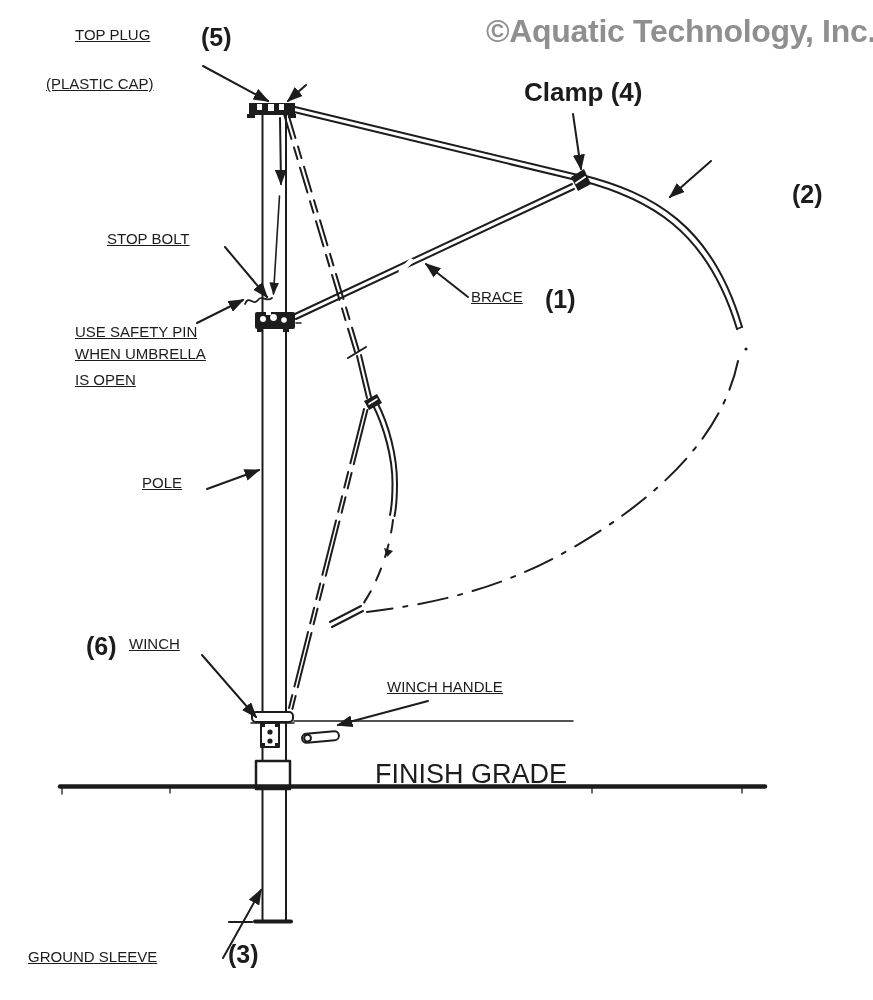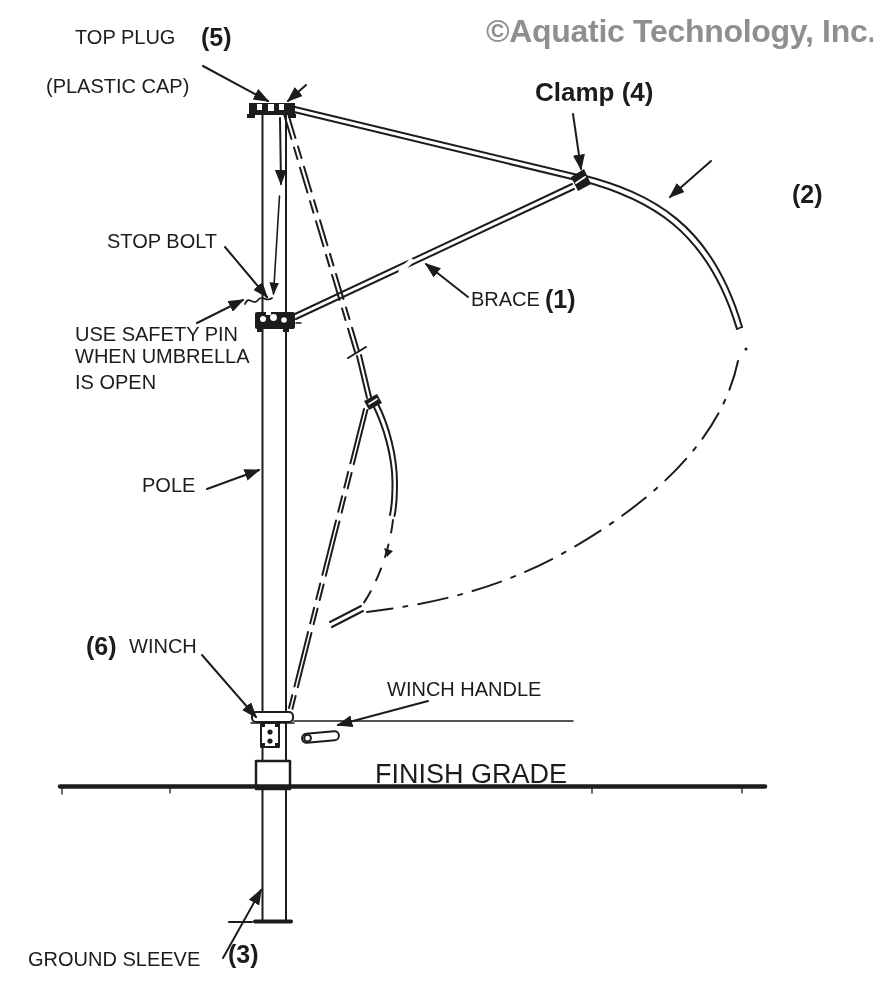--- a/index.html
+++ b/index.html
@@ -2,24 +2,24 @@
 <html><head>
 <meta charset="utf-8">
 <style>
   html,body{margin:0;padding:0;background:#fff;}
   #stage{
     position:relative;width:873px;height:1000px;background:#ffffff;
     font-family:"Liberation Sans", sans-serif;overflow:hidden;
   }
   #diagram-svg{position:absolute;left:0;top:0;}
   .label{position:absolute;color:#1c1c1c;white-space:nowrap;line-height:1.05;}
-  .s23{font-size:20px;}
+  .s23{font-size:15px;text-decoration:underline;}
   .s27{font-size:27px;}
   .num{font-weight:bold;font-size:25px;}
-  .bold26{font-weight:bold;font-size:26px;margin-left:11px;}
+  .bold26{font-weight:bold;font-size:26px;}
   .watermark{
     position:absolute;left:486px;top:13px;font-size:32px;font-weight:600;
     color:#8f8f8f;letter-spacing:-0.3px;white-space:nowrap;
   }
 </style>
 </head>
 <body>
 
 <div id="stage">
 

